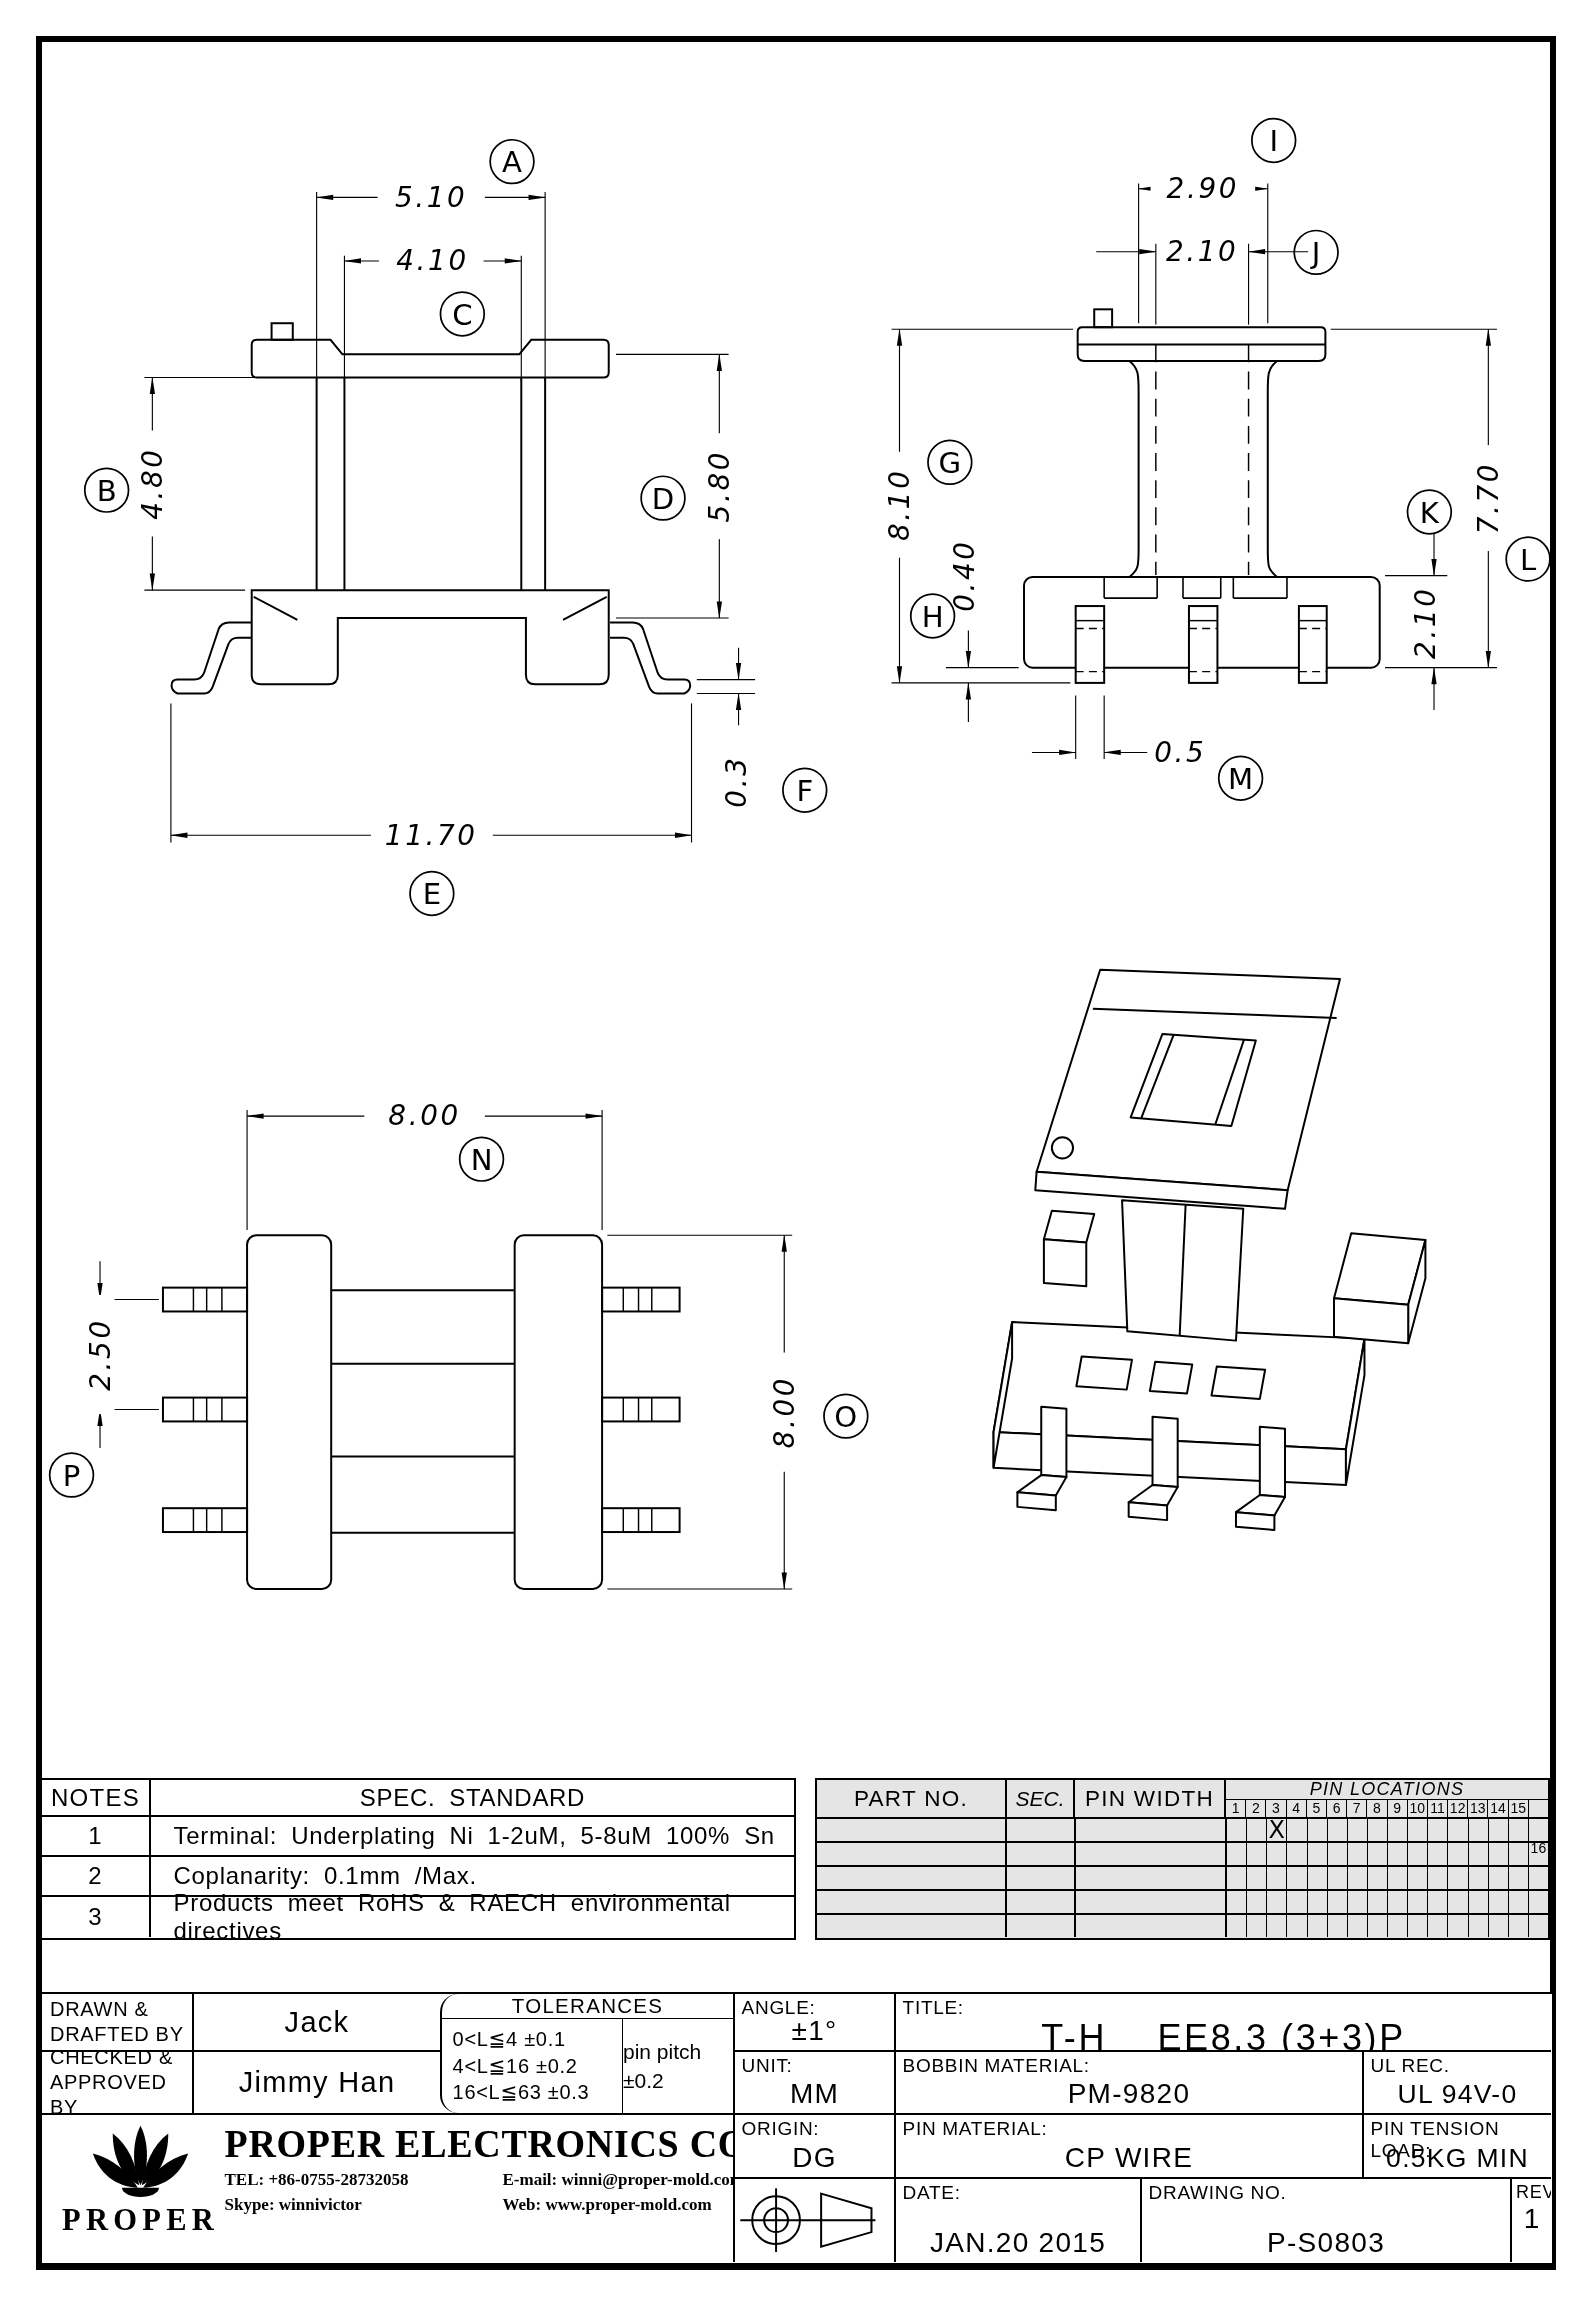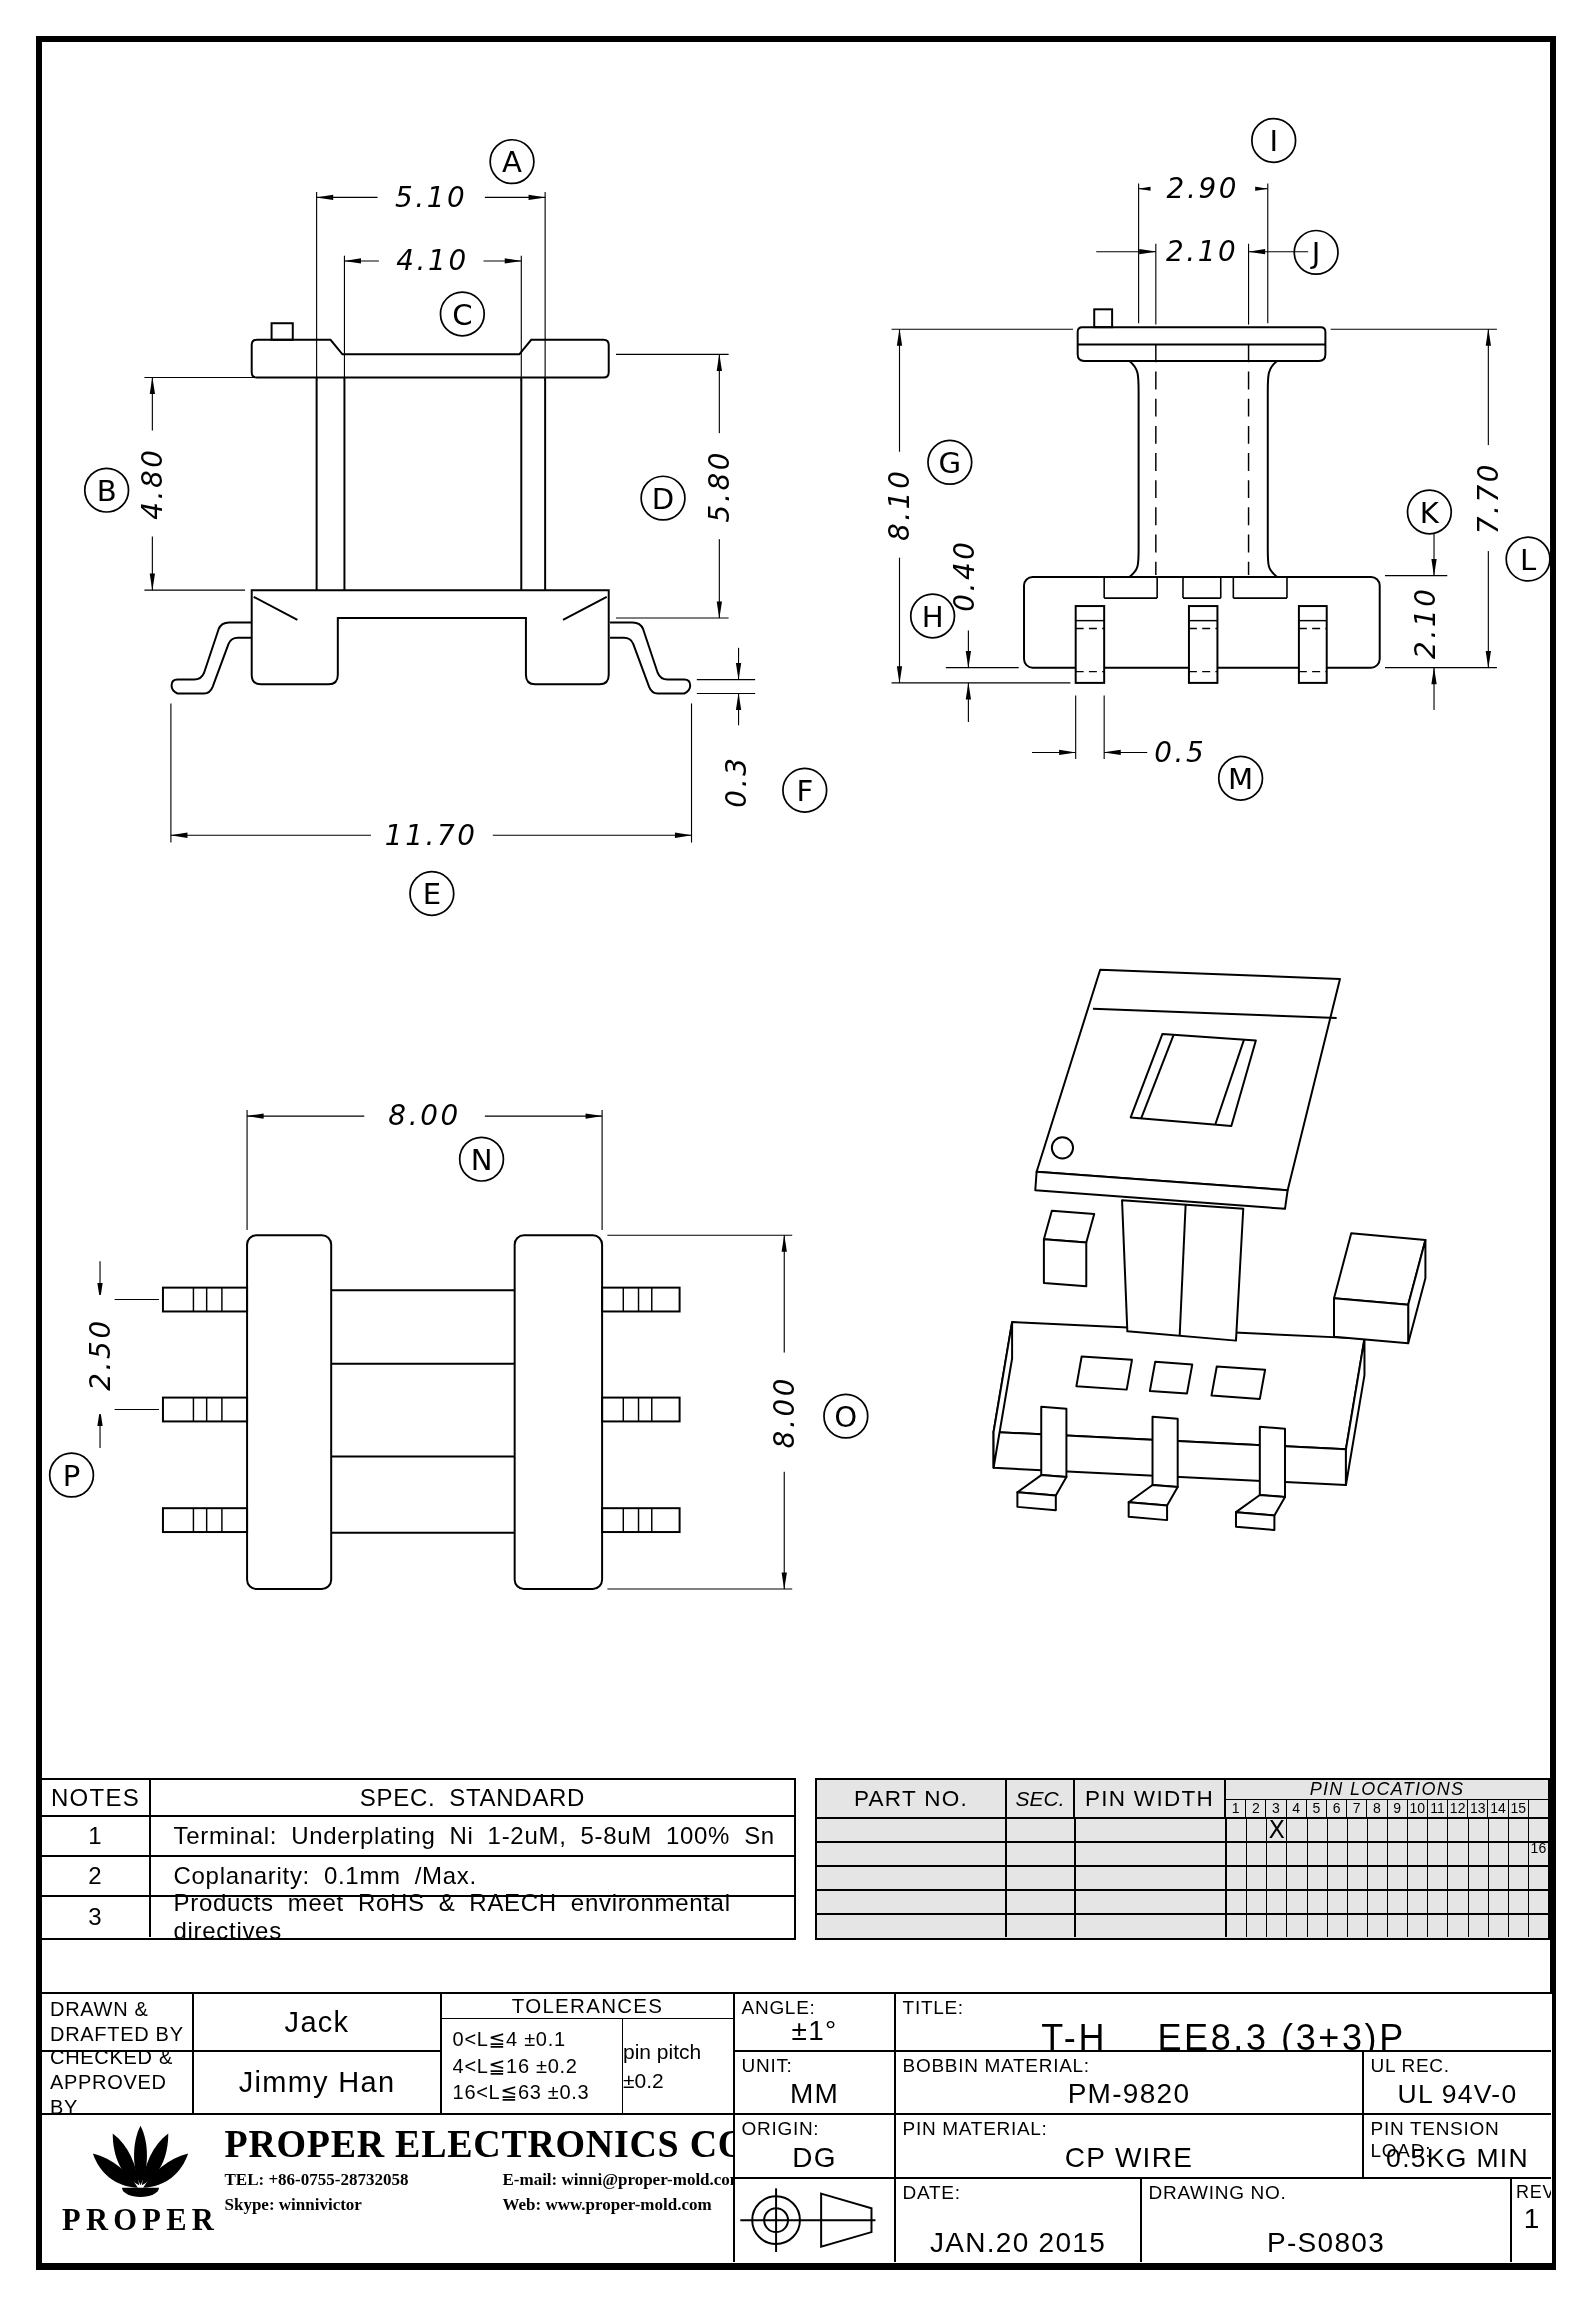--- a/index.html
+++ b/index.html
@@ -40,21 +40,21 @@
 
   
   .title-block{position:absolute;left:40px;top:1992px;width:1514px;height:273px;border:2.6px solid #000;box-sizing:border-box;background:#fff;display:grid;grid-template-columns:150px 248px 182px 111px 161px 246px 222px 148px 41px;grid-template-rows:56px 63px 64px 85px;}
   .tb-cell{border-left:2px solid #000;border-top:2px solid #000;box-sizing:border-box;position:relative;overflow:hidden;}
   .tb-cell.nbl{border-left:none;}
   .tb-cell.nbt{border-top:none;}
   .tb-label{font-size:19px;letter-spacing:0.7px;padding:2.6px 0 0 6.6px;}
   .tb-value{text-align:center;font-size:29px;letter-spacing:1.3px;}
   .two-line{display:flex;flex-direction:column;justify-content:center;height:100%;padding-left:8px;font-size:20px;letter-spacing:0.7px;line-height:25px;}
   .center-val{display:flex;align-items:center;justify-content:center;height:100%;}
-  .tol-box{display:flex;flex-direction:column;}
+  .tol-box{display:flex;flex-direction:column;border-radius:18px;}
   .tol-head{height:24px;text-align:center;font-size:20.5px;letter-spacing:1.3px;border-bottom:1.3px solid #000;line-height:24px;}
   .tol-body{flex:1;display:flex;}
   .tol-left{width:180px;display:flex;flex-direction:column;justify-content:center;padding-left:10.6px;font-size:20px;line-height:26.5px;letter-spacing:0.7px;box-sizing:border-box;}
   .tol-right{flex:1;border-left:1.3px solid #000;display:flex;flex-direction:column;justify-content:center;font-size:21px;line-height:29px;}
   .val-under{position:absolute;left:0;right:0;bottom:2.6px;text-align:center;font-size:28px;letter-spacing:1.3px;}
   .val-under.small{font-size:26.5px;}
   .title-big{position:absolute;left:0;right:0;top:22.5px;text-align:center;font-size:36px;letter-spacing:2.6px;white-space:pre;}
   .logo-cell{display:flex;align-items:flex-start;padding:4px 0 0 20px;}
   .logo-col{width:166px;text-align:center;}
   .logo-text{font-family:"Liberation Serif",serif;font-weight:bold;font-size:30.5px;letter-spacing:5.3px;margin-top:-4px;}

